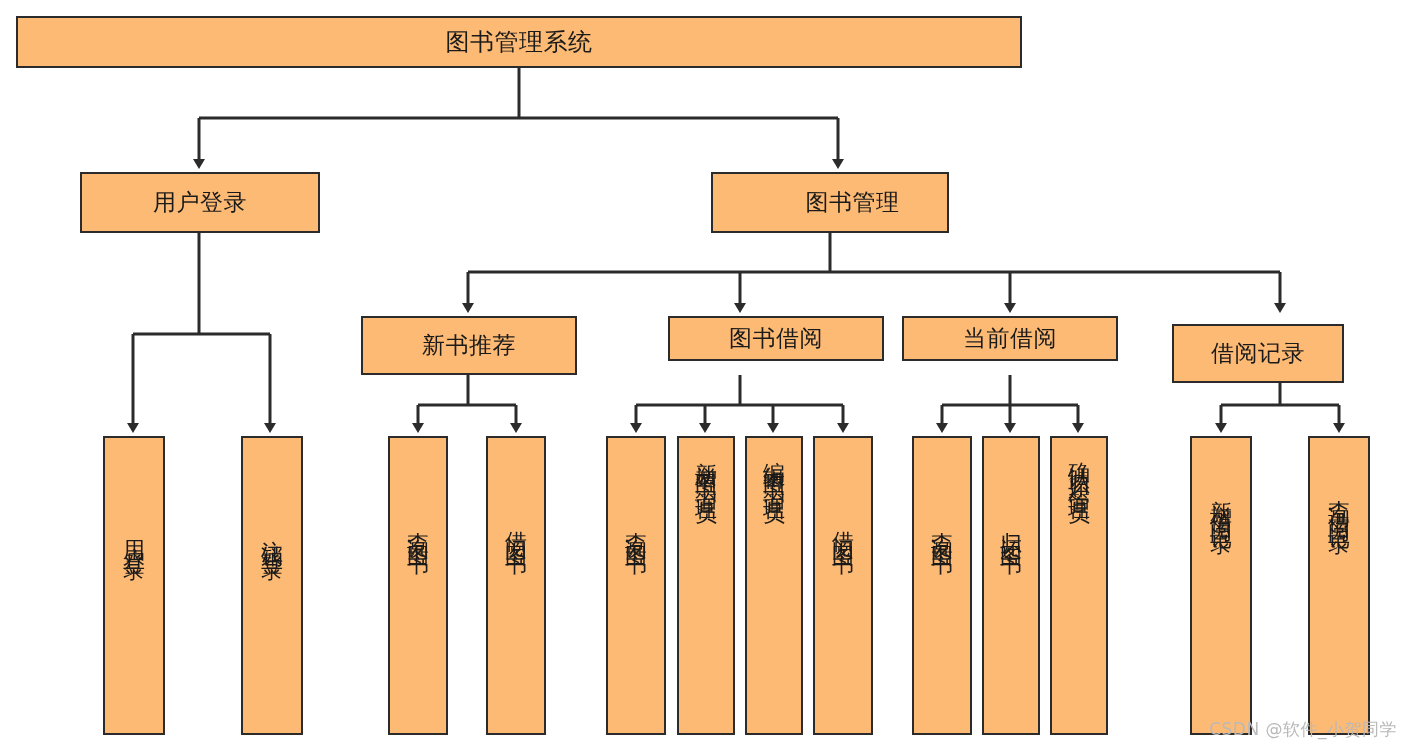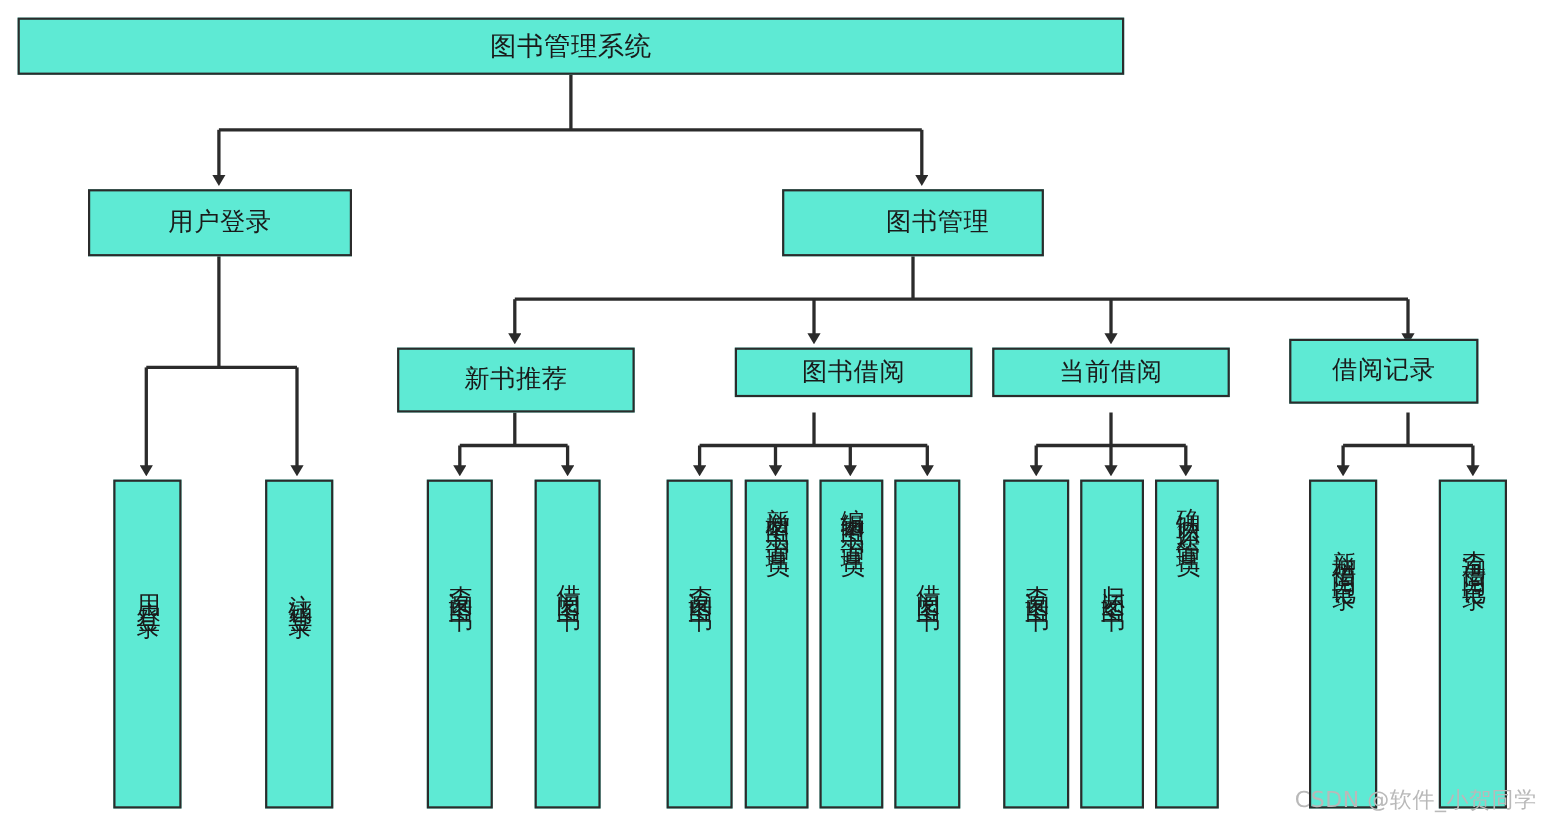--- a/index.html
+++ b/index.html
@@ -21,21 +21,21 @@
     position: absolute;
     left: 0;
     top: 0;
     width: 1405px;
     height: 747px;
   }
   .node {
     position: absolute;
     box-sizing: border-box;
     border: 2.5px solid #2b2b2b;
-    background: #5eead4;
+    background: #fdba74;
     display: flex;
     align-items: center;
     justify-content: center;
     color: #1a1a1a;
   }
   .node-h {
     font-size: 23px;
     letter-spacing: 0.5px;
     line-height: 1.1;
   }
@@ -56,21 +56,21 @@
     white-space: nowrap;
     color: #1a1a1a;
   }
   .vtext.tall {
     letter-spacing: 6px;
   }
   .watermark {
     position: absolute;
     right: 8px;
     bottom: 6px;
-    font-size: 20px;
+    font-size: 17px;
     color: #b9b9b9;
     letter-spacing: 0.5px;
     white-space: nowrap;
     pointer-events: none;
   }
 </style>
 </head>
 <body>
 
 <div id="canvas">
@@ -138,21 +138,21 @@
 
   <div class="node node-h" style="left:361px; top:316px; width:216px; height:59px;">
     <span>新书推荐</span>
   </div>
   <div class="node node-h" style="left:668px; top:316px; width:216px; height:45px;">
     <span>图书借阅</span>
   </div>
   <div class="node node-h" style="left:902px; top:316px; width:216px; height:45px;">
     <span>当前借阅</span>
   </div>
-  <div class="node node-h" style="left:1172px; top:308px; width:172px; height:59px;">
+  <div class="node node-h" style="left:1172px; top:324px; width:172px; height:59px;">
     <span>借阅记录</span>
   </div>
 
   <div class="node node-v" style="left:103px; top:436px; width:62px; height:299px; padding-top:84px;">
     <span class="vtext">用户登录</span>
   </div>
   <div class="node node-v" style="left:241px; top:436px; width:62px; height:299px; padding-top:84px;">
     <span class="vtext">注销登录</span>
   </div>
 

